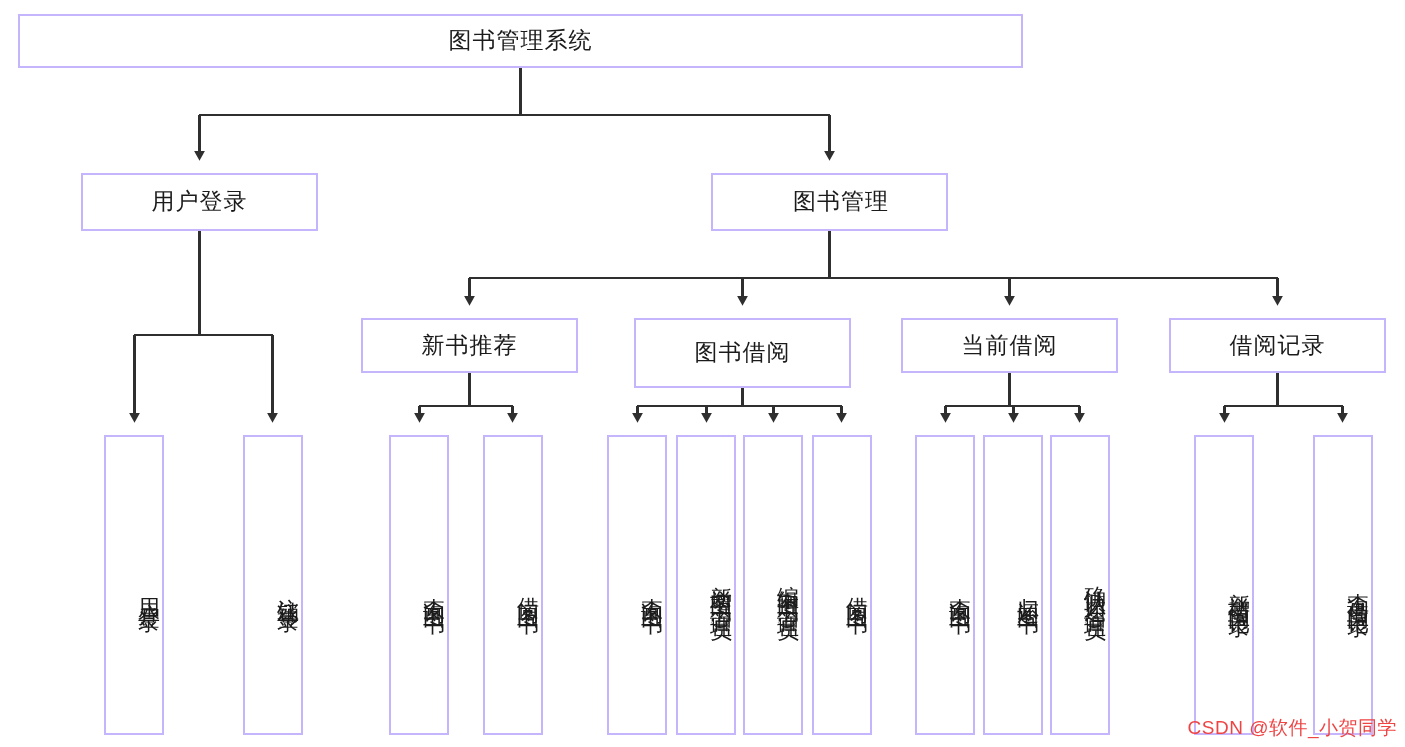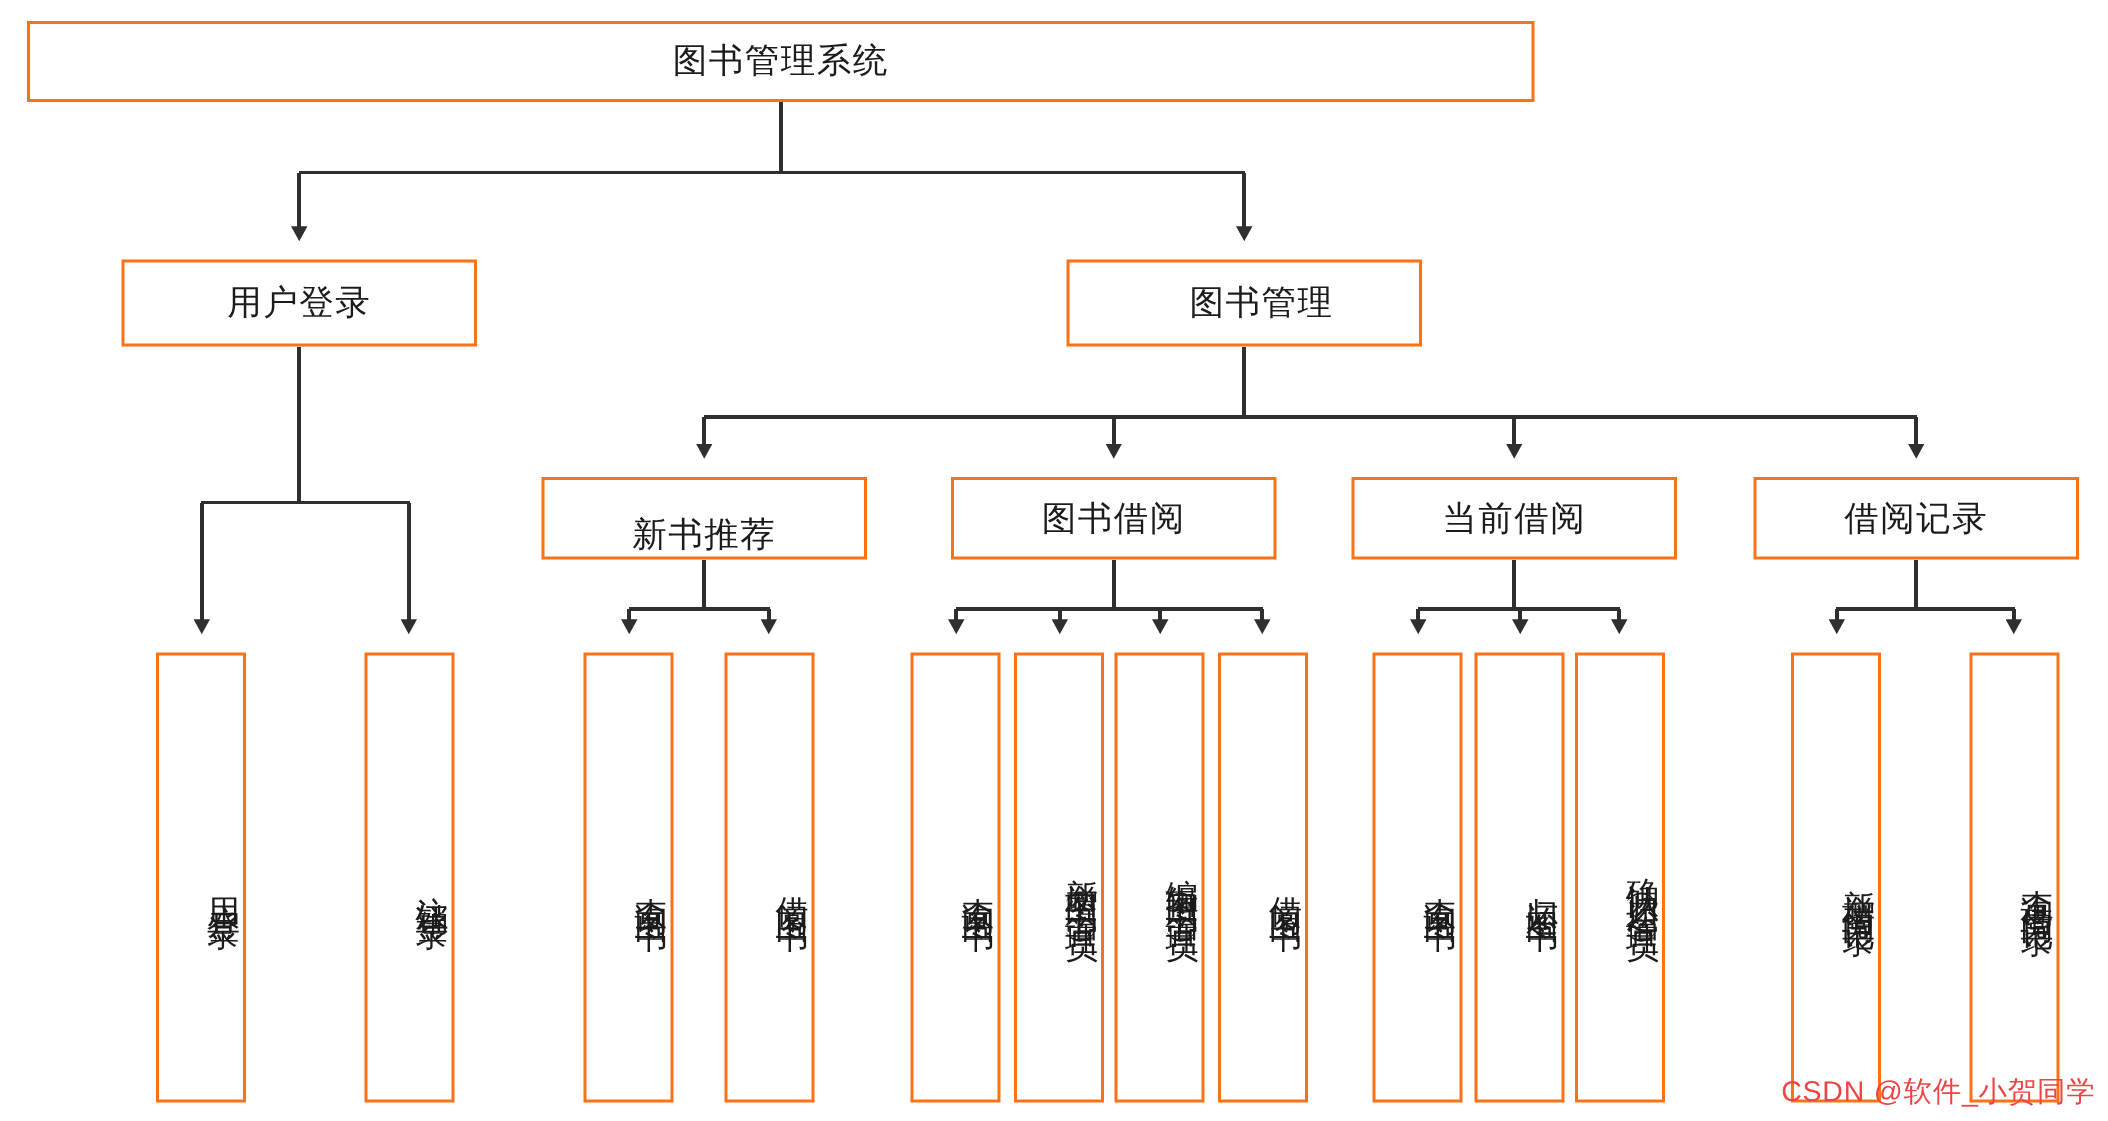--- a/index.html
+++ b/index.html
@@ -20,21 +20,21 @@
     left: 0;
     top: 0;
     width: 1405px;
     height: 747px;
     pointer-events: none;
   }
   .node {
     position: absolute;
     box-sizing: border-box;
     background: #ffffff;
-    border: 2px solid #f97316;
+    border: 2px solid #c4b5fd;
     display: flex;
     align-items: center;
     justify-content: center;
     color: #1b1b1b;
   }
   .node.horiz {
     font-size: 23px;
     letter-spacing: 1px;
     line-height: 1.2;
   }
@@ -123,24 +123,24 @@
     <span>图书管理系统</span>
   </div>
 
   <div class="node horiz" style="left:81px; top:173px; width:237px; height:58px;">
     <span>用户登录</span>
   </div>
   <div class="node horiz" style="left:711px; top:173px; width:237px; height:58px;padding-left:23px;">
     <span>图书管理</span>
   </div>
 
-  <div class="node horiz" style="left:361px; top:318px; width:217px; height:55px;align-items:flex-end;">
+  <div class="node horiz" style="left:361px; top:318px; width:217px; height:55px;">
     <span>新书推荐</span>
   </div>
-  <div class="node horiz" style="left:634px; top:318px; width:217px; height:55px;">
+  <div class="node horiz" style="left:634px; top:318px; width:217px; height:70px;">
     <span>图书借阅</span>
   </div>
   <div class="node horiz" style="left:1169px; top:318px; width:217px; height:55px;">
     <span>借阅记录</span>
   </div>
   <div class="node horiz" style="left:901px; top:318px; width:217px; height:55px;">
     <span>当前借阅</span>
   </div>
 
   <div class="node vert" style="left:104px; top:435px; width:60px; height:300px;">

